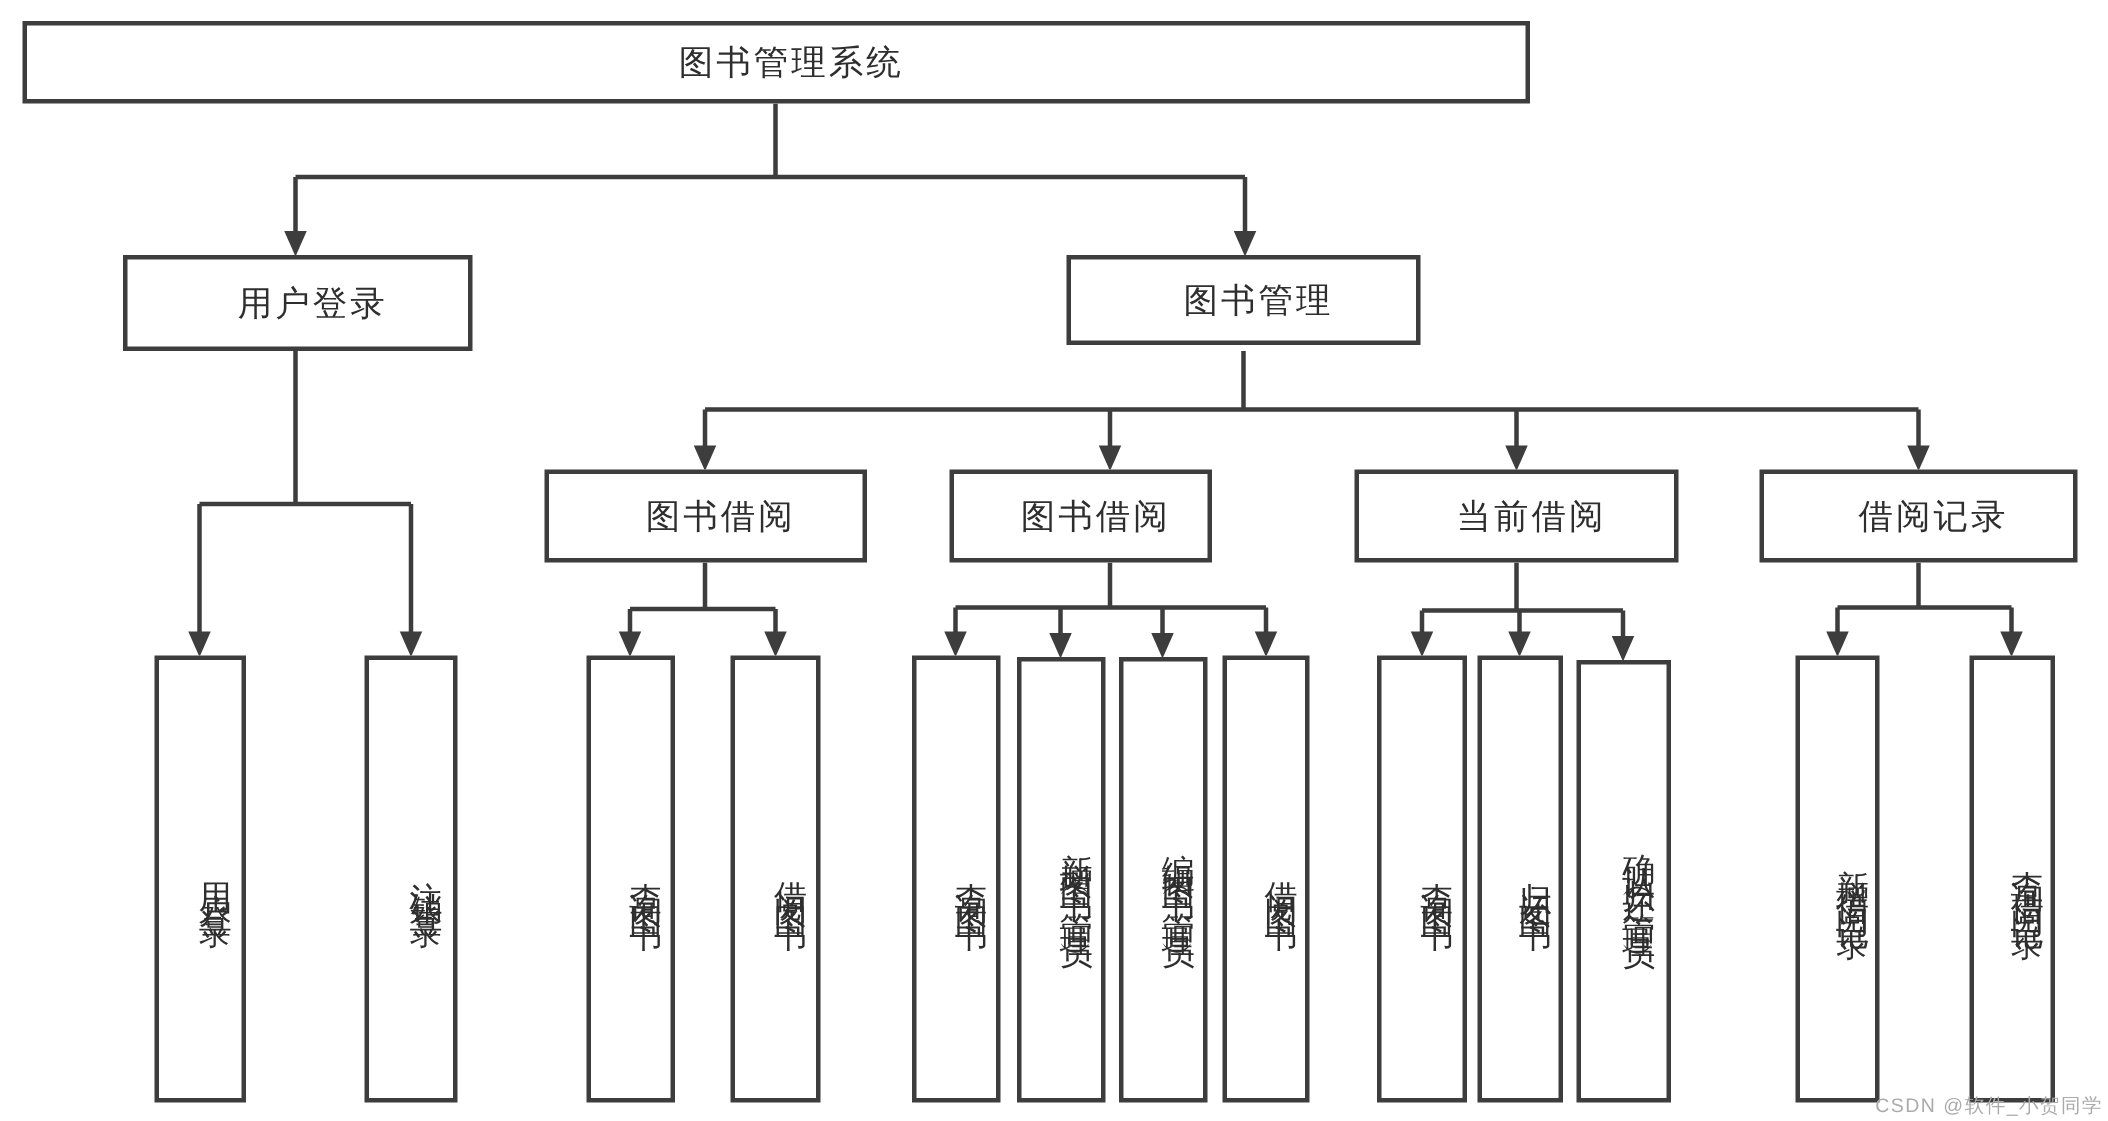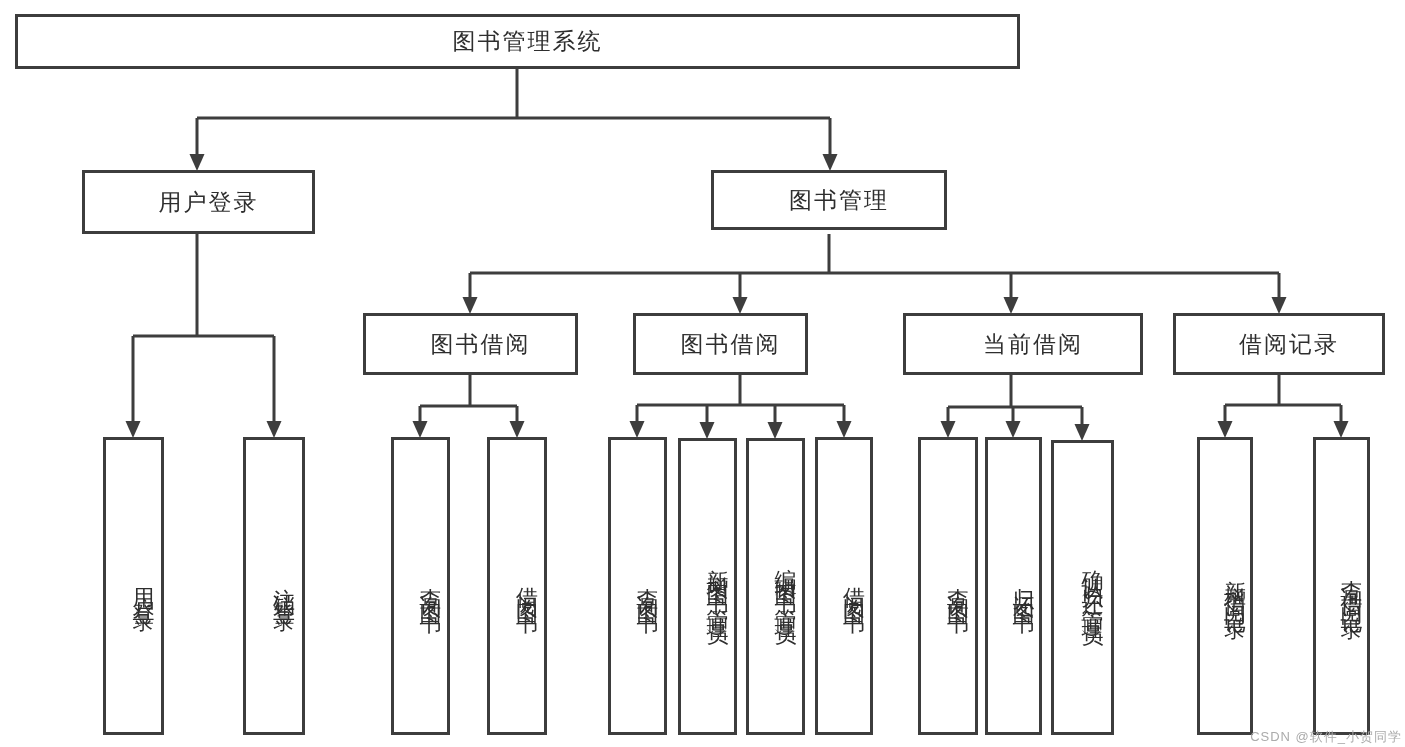--- a/index.html
+++ b/index.html
@@ -19,21 +19,21 @@
   .v-label{
     writing-mode:vertical-rl;text-orientation:mixed;
     font-size:22px;line-height:1;letter-spacing:8px;white-space:nowrap;
   }
   
   [data-name="node-root"]{left:15px;top:14px;width:1005px;height:55px;}
   [data-name="node-user-login"]{left:82px;top:170px;width:233px;height:64px;}
   [data-name="node-book-management"]{left:711px;top:170px;width:236px;height:60px;}
   [data-name="node-new-book-recommend"]{left:363px;top:313px;width:215px;height:62px;}
   [data-name="node-book-borrow"]{left:633px;top:313px;width:175px;height:62px;}
-  [data-name="node-current-borrow"]{left:903px;top:313px;width:240px;height:62px;}
+  [data-name="node-current-borrow"]{left:903px;top:313px;width:216px;height:62px;}
   [data-name="node-borrow-records"]{left:1173px;top:313px;width:212px;height:62px;}
   [data-name="leaf-user-login"]{left:103px;top:437px;width:61px;height:298px;}
   [data-name="leaf-logout"]{left:243px;top:437px;width:62px;height:298px;}
   [data-name="leaf-query-book-recommend"]{left:391px;top:437px;width:59px;height:298px;}
   [data-name="leaf-borrow-book-recommend"]{left:487px;top:437px;width:60px;height:298px;}
   [data-name="leaf-query-book-borrow"]{left:608px;top:437px;width:59px;height:298px;}
   [data-name="leaf-add-book"]{left:678px;top:438px;width:59px;height:297px;}
   [data-name="leaf-edit-book"]{left:746px;top:438px;width:59px;height:297px;}
   [data-name="leaf-borrow-book"]{left:815px;top:437px;width:58px;height:298px;}
   [data-name="leaf-query-book-current"]{left:918px;top:437px;width:60px;height:298px;}

